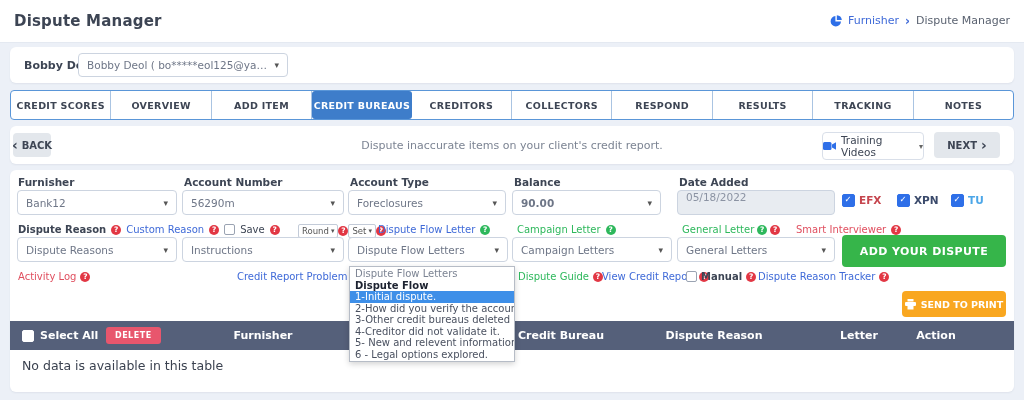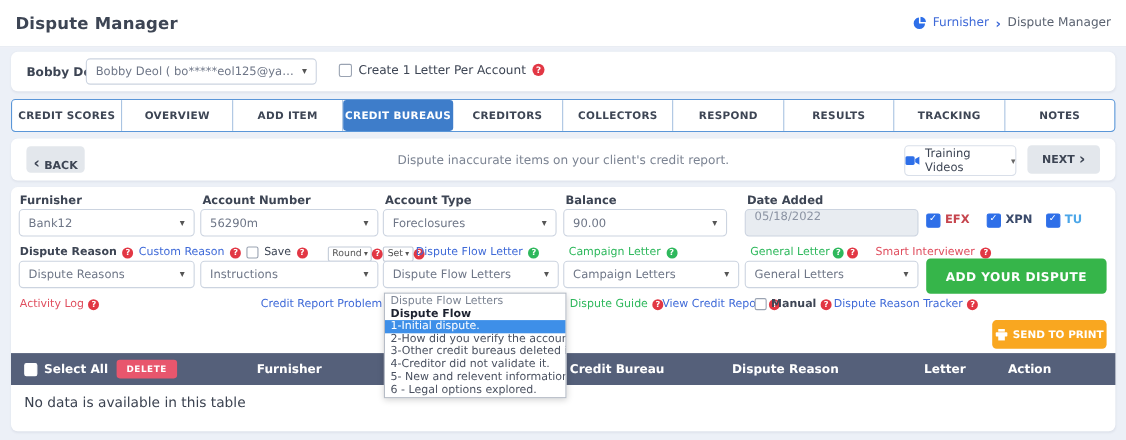--- a/index.html
+++ b/index.html
@@ -44,21 +44,21 @@
         border-radius:4px;display:flex;box-sizing:border-box;overflow:hidden;}
   .tab{flex:1;display:flex;align-items:center;justify-content:center;font-size:9.5px;font-weight:bold;
        letter-spacing:.3px;color:#3d4554;border-right:1px solid #aac4e2;cursor:pointer;}
   .tab:last-child{border-right:none;}
   .tab.active{background:#3e7dca;color:#fff;border-radius:3px;border-right:none;}
 
   
   .navbar{left:10px;top:126px;width:1004px;height:38px;}
   .btn-gray{background:#e3e7ec;border-radius:4px;font-size:10px;font-weight:bold;color:#3d4554;
             display:flex;align-items:center;justify-content:center;gap:4px;cursor:pointer;}
-  .back-btn{position:absolute;left:14px;top:7px;width:53px;height:24px;align-items:flex-end;}
+  .back-btn{position:absolute;left:3px;top:7px;width:38px;height:24px;}
   .back-btn::before{content:"‹";font-size:14px;font-weight:bold;}
   .nav-msg{position:absolute;left:0;right:0;top:13px;text-align:center;font-size:11px;color:#7c8493;}
   .training-btn{position:absolute;right:90px;top:6px;width:100px;height:26px;background:#fff;border:1px solid #d9dfe9;
                 border-radius:4px;display:flex;align-items:center;justify-content:center;gap:5px;font-size:10.5px;color:#3d4554;cursor:pointer;}
   .training-btn .caret{color:#666;font-size:8px;}
   .next-btn{position:absolute;right:14px;top:6px;width:66px;height:26px;}
   .next-btn::after{content:"›";font-size:14px;font-weight:bold;}
 
   
   .form-card{left:10px;top:170px;width:1004px;height:222px;}
@@ -125,25 +125,20 @@
       <span class="bc-sep">›</span>
       <span class="bc-current">Dispute Manager</span>
     </div>
   </div>
 
   <div class="card client-card">
     <span class="client-name">Bobby Deol</span>
     <div class="select client-select">
       <span>Bobby Deol ( bo*****eol125@yahoo.com )</span>
     </div>
-    <div class="create-letter">
-      <span class="chk"></span>
-      <span>Create 1 Letter Per Account</span>
-      <span class="q q-red"></span>
-    </div>
   </div>
 
   <div class="tabs">
     <div class="tab">CREDIT SCORES</div>
     <div class="tab">OVERVIEW</div>
     <div class="tab">ADD ITEM</div>
     <div class="tab active">CREDIT BUREAUS</div>
     <div class="tab">CREDITORS</div>
     <div class="tab">COLLECTORS</div>
     <div class="tab">RESPOND</div>
@@ -182,21 +177,21 @@
 
     <div class="select f-sel" style="left:7px;top:20px;width:160px;">
         <span>Bank12</span>
       </div>
     <div class="select f-sel" style="left:172px;top:20px;width:162px;">
         <span>56290m</span>
       </div>
     <div class="select f-sel" style="left:338px;top:20px;width:158px;">
         <span>Foreclosures</span>
       </div>
-    <div class="select f-sel" style="left:502px;top:20px;width:149px;">
+    <div class="select f-sel" style="left:502px;top:20px;width:149px;font-weight:bold;">
         <span>90.00</span>
       </div>
     <div class="date-input" style="left:667px;top:20px;width:158px;">
         <span>05/18/2022</span>
       </div>
 
     <div class="bureau efx" style="left:832px;">
       <span class="chk checked"></span>
       <span>EFX</span>
     </div>

